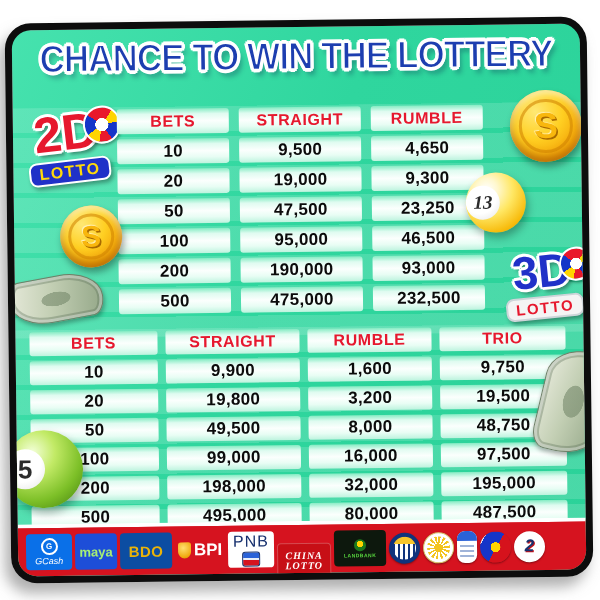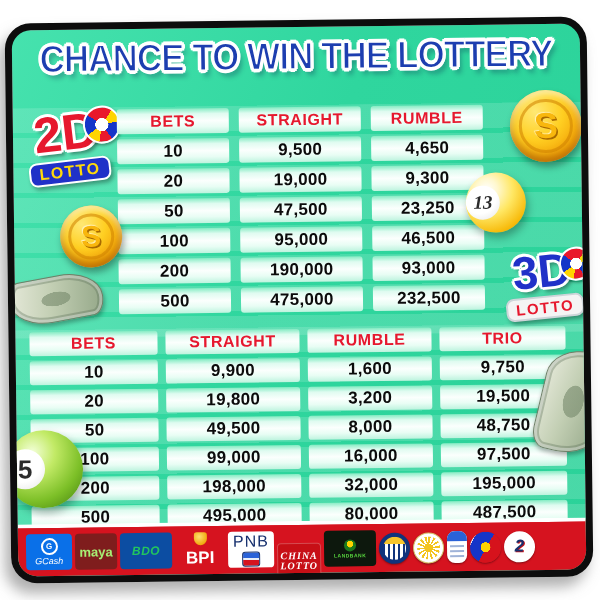--- a/index.html
+++ b/index.html
@@ -111,35 +111,35 @@
     position:absolute;left:0;right:0;bottom:0;height:52px;box-sizing:border-box;
     background:#d6131f;border-top:4px solid #ffffff;border-radius:0 0 17px 17px;
     display:flex;align-items:center;gap:3px;padding:0 8px;
   }
   .tile{height:36px;border-radius:4px;display:flex;align-items:center;justify-content:center;
     flex-direction:column;box-sizing:border-box;flex-shrink:0;}
   .tl-gcash{width:46px;background:#0a70e8;color:#fff;gap:1px;}
   .tl-gcash .gc-ic{width:13px;height:13px;border:2px solid #fff;border-radius:50%;
     font-size:8px;font-weight:bold;display:flex;align-items:center;justify-content:center;}
   .tl-gcash .gc-lb{font-size:9px;font-weight:normal;font-style:italic;}
-  .tl-maya{width:42px;background:#7f1d1d;}
+  .tl-maya{width:42px;background:#1d4ed8;}
   .tl-maya span{color:#a7ef74;font-size:13px;font-weight:bold;}
   .tl-bdo{width:52px;background:#0c4da2;}
-  .tl-bdo span{color:#22c55e;font-size:12px;font-weight:bold;font-style:italic;letter-spacing:.5px;}
-  .tl-bpi{width:50px;background:transparent;flex-direction:column;gap:3px;}
+  .tl-bdo span{color:#eab308;font-size:15px;font-weight:bold;letter-spacing:.5px;}
+  .tl-bpi{width:50px;background:transparent;flex-direction:row;gap:3px;}
   .tl-bpi .shield{width:13px;height:16px;border-radius:3px 3px 7px 7px;
     background:radial-gradient(circle at 40% 35%,#ffe070,#f0a90e 70%,#c07c00);}
   .tl-bpi span{color:#fff;font-size:17px;font-weight:bold;}
   .tl-grab{width:44px;background:#00b14f;line-height:11px;}
   .tl-grab span{color:#fff;font-size:12px;font-weight:bold;}
   .tl-pnb{width:46px;background:#ffffff;gap:1px;}
   .tl-pnb .pnb-lb{color:#17306e;font-size:16px;font-weight:normal;letter-spacing:1px;}
   .tl-pnb .pnb-ic{width:16px;height:13px;border-radius:3px;border:1px solid #17306e;
     background:linear-gradient(180deg,#2a62d8 0 40%,#e8eef8 40% 60%,#d6131f 60%);}
-  .tl-cbc{width:44px;background:#c70f16;line-height:10px;border:1px solid rgba(255,255,255,.25);margin-top:24px;}
+  .tl-cbc{width:54px;background:#c70f16;line-height:10px;border:1px solid rgba(255,255,255,.25);margin-top:24px;}
   .tl-cbc span{color:#fff;font-size:10px;font-weight:bold;font-style:italic;
     font-family:"Liberation Serif","DejaVu Serif",serif;letter-spacing:1px;}
   .tl-lbp{width:52px;background:#0d180d;gap:1px;}
   .tl-lbp .lbp-ic{width:12px;height:12px;border-radius:50%;
     background:radial-gradient(circle at 50% 40%,#ffd400 0 35%,#1c7a1c 36%);}
   .tl-lbp span{color:#58d63f;font-size:5px;font-weight:bold;letter-spacing:.5px;}
   .seal{width:31px;height:31px;border-radius:50%;position:relative;flex-shrink:0;
     box-shadow:0 1px 2px rgba(0,0,0,.4);}
   .seal .in{position:absolute;inset:4px;border-radius:50%;}
   .seal1{background:#10337c;}

